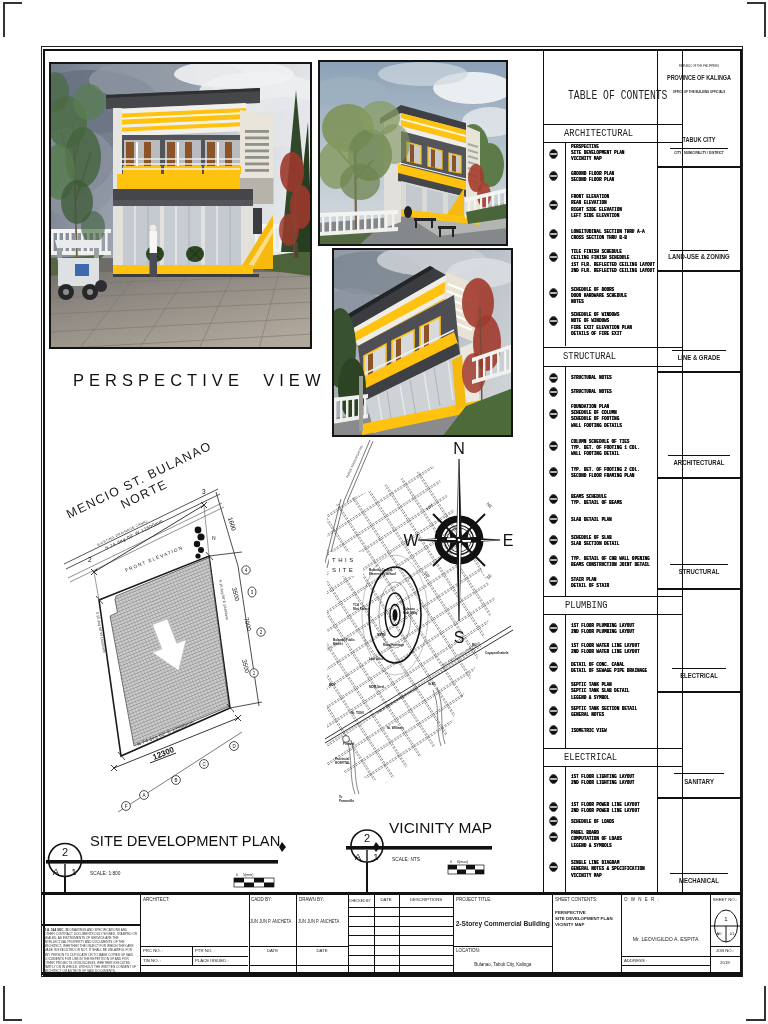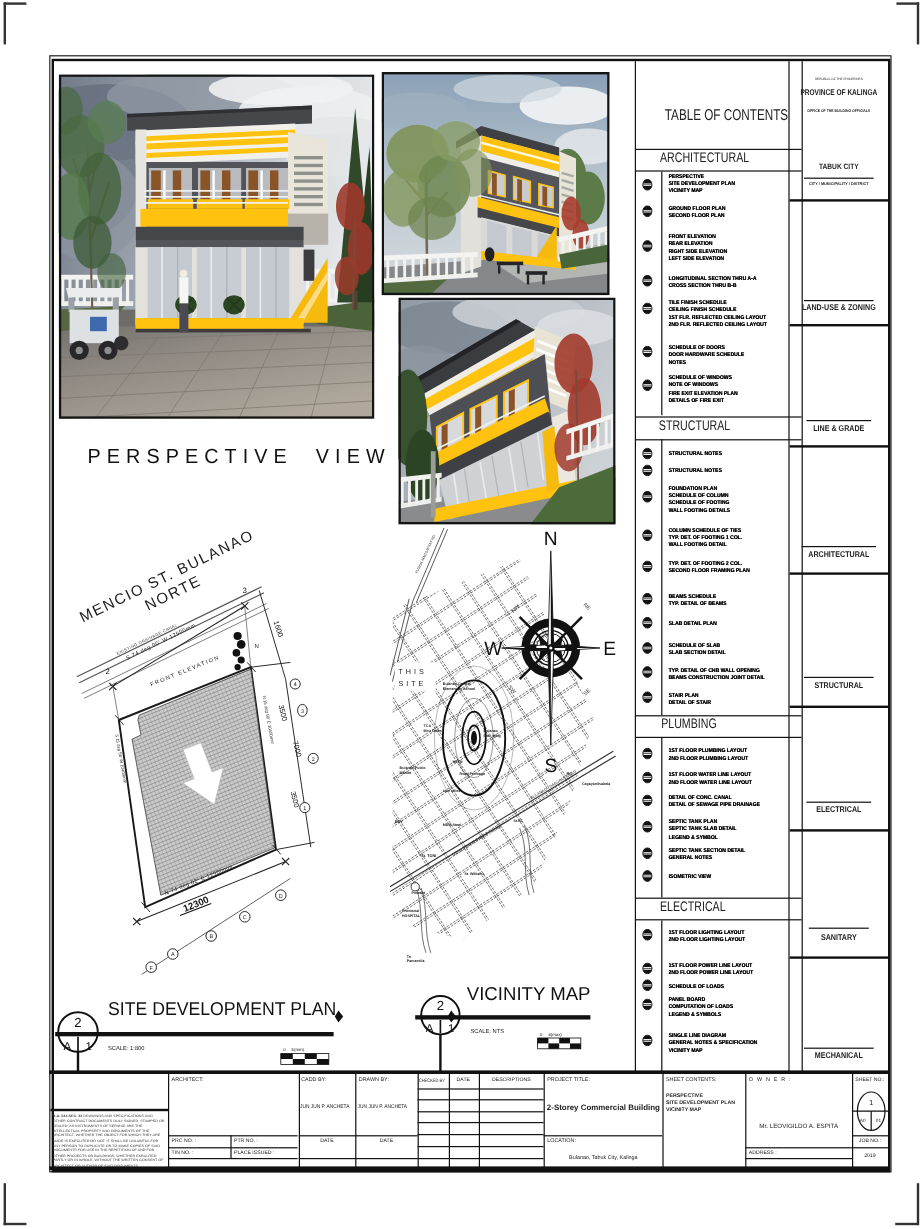--- a/index.html
+++ b/index.html
@@ -799,21 +799,21 @@
   <text x="110" y="51" font-size="3.6" fill="#222" font-family="Liberation Sans">0&nbsp;&nbsp;&nbsp;&nbsp;&nbsp;6(max)</text>
   <g>
     <rect x="108" y="53" width="36" height="9" fill="#fff" stroke="#111" stroke-width="0.7"></rect>
     <rect x="108" y="53" width="9" height="4.5" fill="#111"></rect>
       <rect x="126" y="53" width="9" height="4.5" fill="#111"></rect>
     <rect x="117" y="57.5" width="9" height="4.5" fill="#111"></rect>
       <rect x="135" y="57.5" width="9" height="4.5" fill="#111"></rect>
   </g>
 </svg>
 
-<div id="toc" class="abs" style="left:529px;top:51px;width:138px;height:842px;border-left:1px solid #111;border-right:1px solid #111;font-family:Liberation Sans, sans-serif;">
+<div id="toc" class="abs" style="left:543px;top:51px;width:138px;height:842px;border-left:1px solid #111;border-right:1px solid #111;font-family:Liberation Mono, monospace;">
 
   <div class="abs" style="left:24px;top:37px;font-size:13px;color:#222;white-space:nowrap;transform:scaleX(0.75);transform-origin:0 0;">TABLE OF CONTENTS</div>
 
   <div class="abs" style="left:0;top:73px;width:138px;height:17px;border-top:1.5px solid #111;border-bottom:1.5px solid #111;"></div>
   <div class="abs" style="left:20px;top:75px;font-size:11.5px;color:#222;white-space:nowrap;transform:scaleX(0.77);transform-origin:0 0;">ARCHITECTURAL</div>
 
   <div class="abs" style="left:21px;top:92px;width:1px;height:203px;background:#111;"></div>
 
   <div class="abs" style="left:0;top:296px;width:138px;height:18px;border-top:1.5px solid #111;border-bottom:1.5px solid #111;"></div>
   <div class="abs" style="left:19px;top:298px;font-size:11.5px;color:#222;white-space:nowrap;transform:scaleX(0.77);transform-origin:0 0;">STRUCTURAL</div>

